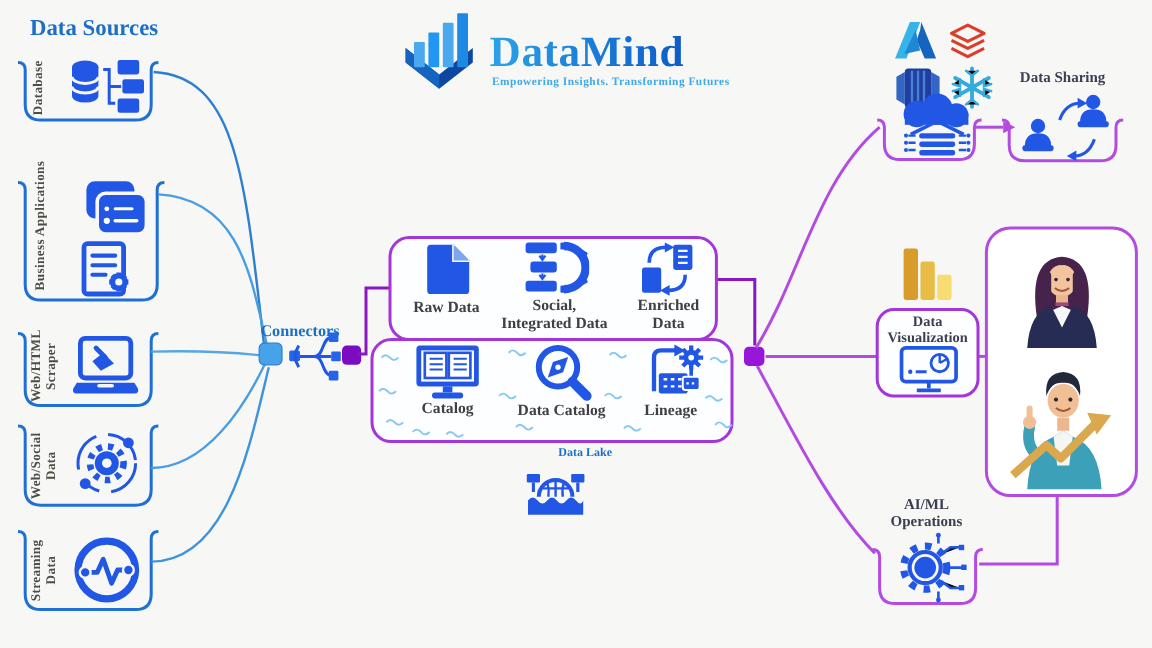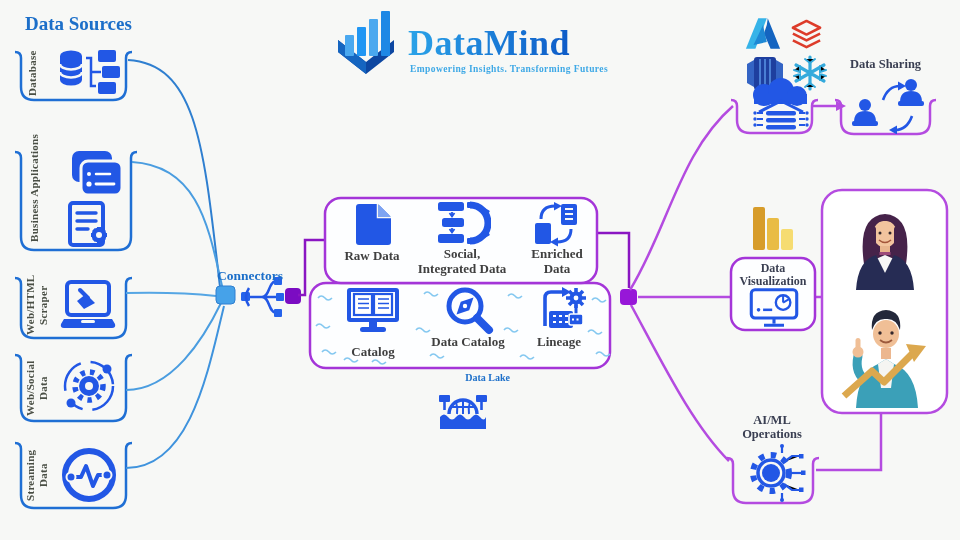--- a/index.html
+++ b/index.html
@@ -234,21 +234,21 @@
     <svg width="56" height="48" viewBox="0 0 56 48">
       <rect x="2" y="2" width="52" height="34" rx="3" fill="#2257e5"></rect>
       <rect x="6" y="6" width="44" height="26" fill="#fdfeff"></rect>
       <rect x="9" y="8" width="18" height="21" fill="#fff" stroke="#2257e5" stroke-width="2.2"></rect>
       <rect x="29" y="8" width="18" height="21" fill="#fff" stroke="#2257e5" stroke-width="2.2"></rect>
       <path d="M13,13 h11 M13,17.5 h11 M13,22 h11 M33,13 h11 M33,17.5 h11 M33,22 h11" stroke="#2257e5" stroke-width="1.7"></path>
       <rect x="24" y="36" width="8" height="5" fill="#2257e5"></rect>
       <rect x="15" y="41" width="26" height="5" rx="2.5" fill="#2257e5"></rect>
     </svg>
   </div>
-  <div class="abs zone-label lbl" style="left:332px;top:345px;width:82px;text-align:center;">Catalog</div>
+  <div class="abs zone-label lbl" style="left:332px;top:333px;width:82px;text-align:center;">Catalog</div>
 
   <div class="abs" style="left:443px;top:284px;">
     <svg width="52" height="52" viewBox="0 0 52 52">
       <circle cx="22" cy="22" r="16" stroke="#2257e5" stroke-width="5" fill="none"></circle>
       <path d="M34,34 L46,46" stroke="#2257e5" stroke-width="8" stroke-linecap="round"></path>
       <polygon points="22,10 28,22 22,34 16,22" fill="#2257e5" transform="rotate(45 22 22)"></polygon>
       <circle cx="22" cy="22" r="2.2" fill="#fff"></circle>
     </svg>
   </div>
   <div class="abs zone-label lbl" style="left:420px;top:335px;width:96px;">Data Catalog</div>

